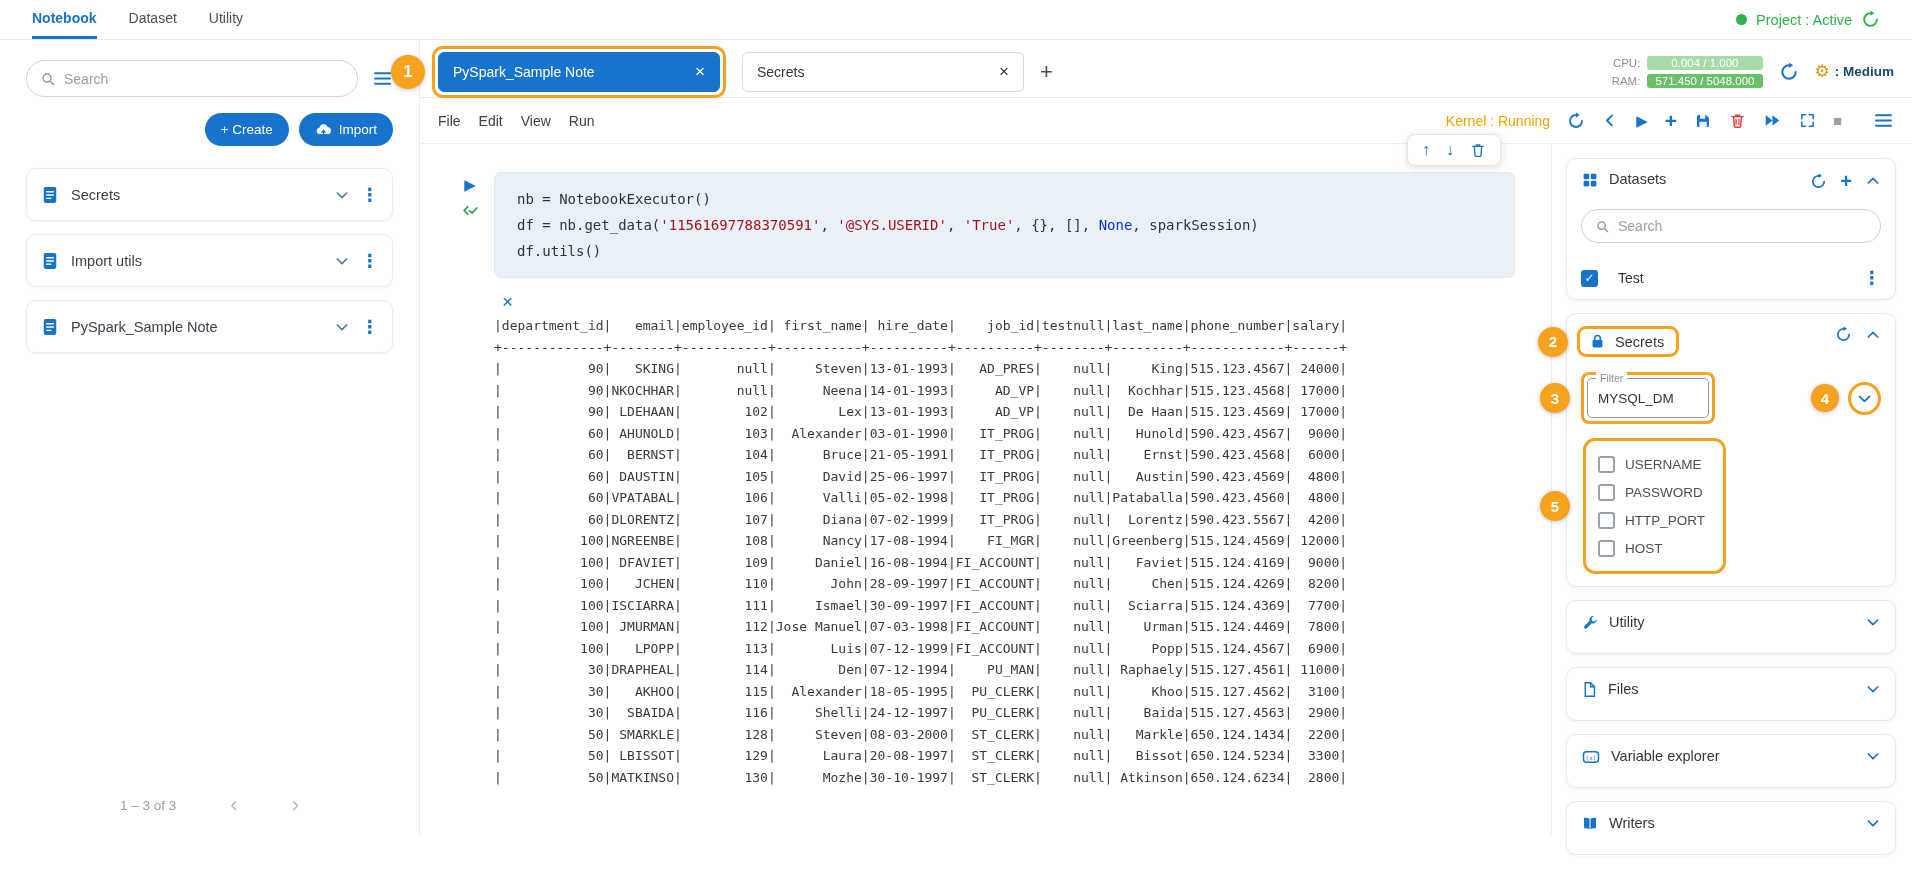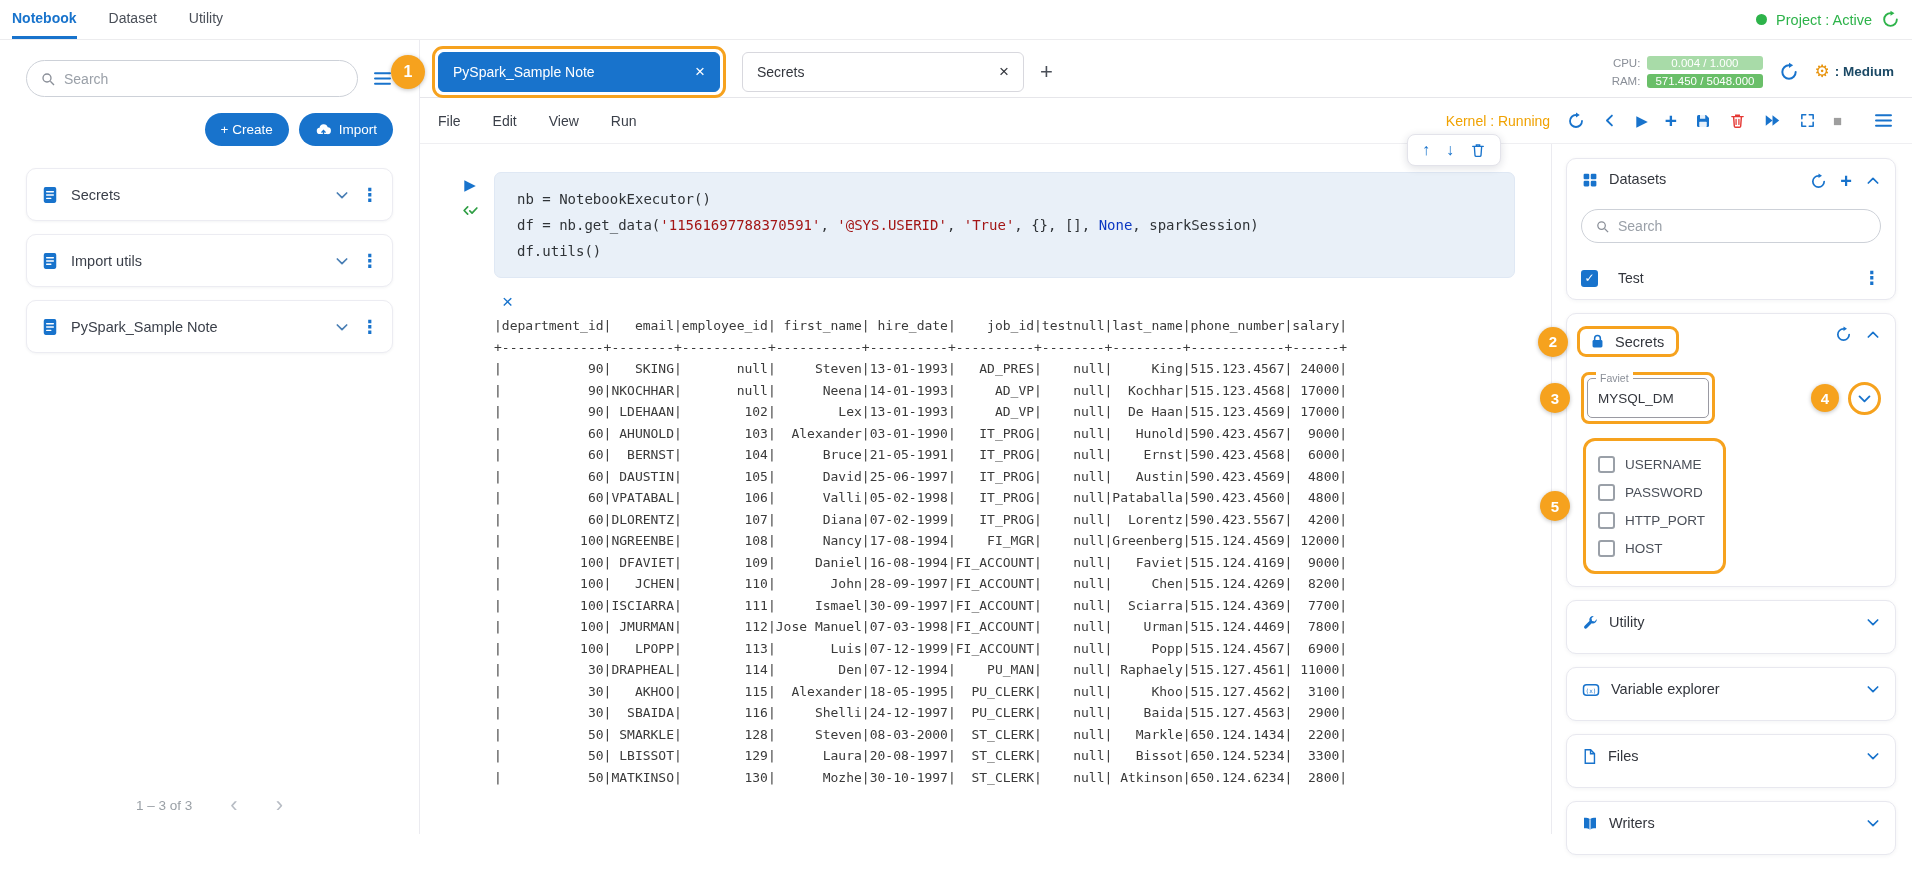--- a/index.html
+++ b/index.html
@@ -10,21 +10,21 @@
 .blue{color:#1873cc}.green{color:#2db34a}.red{color:#e53935}
 
 
 .top-header{height:44px;display:flex;align-items:center;gap:9px;padding:0 20px;background:#fff}
 .app-title{font-weight:bold;font-size:15.5px;color:#141b33}
 .title-sep{color:#9aa3ad;font-size:16px}
 .app-subtitle{font-size:15px;color:#3a3f49}
 .collapse-arrow{margin-left:auto;color:#1873cc;cursor:pointer}
 
 
-.nav-row{height:40px;display:flex;align-items:stretch;gap:32px;padding:0 12px;border-bottom:1px solid #ececee}
+.nav-row{height:40px;display:flex;align-items:stretch;gap:32px;padding:0 32px;border-bottom:1px solid #ececee}
 .nav-tab{font-size:14px;color:#4a4f58;display:flex;align-items:center;border-bottom:3px solid transparent;cursor:pointer}
 .nav-tab.active{color:#1873cc;border-bottom-color:#1873cc;font-weight:bold}
 .nav-right{margin-left:auto;display:flex;align-items:center;gap:9px}
 .status-dot{width:11px;height:11px;border-radius:50%;background:#2db34a}
 .project-status{color:#2db34a;font-size:14.5px}
 
 
 .content{display:flex;height:794px}
 
 
@@ -35,41 +35,41 @@
 .search-pill input::placeholder{color:#9aa0a8}
 .search-icon{color:#8a8f98}
 .action-row{margin-top:16px;display:flex;justify-content:flex-end;gap:10px}
 .btn-primary{display:inline-flex;align-items:center;gap:7px;background:#1873cc;color:#fff;border:none;border-radius:17px;height:33px;padding:0 16px;font-size:13.5px;font-family:inherit;cursor:pointer}
 .nb-list{margin-top:22px;display:flex;flex-direction:column;gap:13px}
 .nb-item{height:53px;border:1px solid #ececf2;border-radius:10px;box-shadow:0 1px 3px rgba(20,30,60,.05);display:flex;align-items:center;gap:11px;padding:0 13px;background:#fff;cursor:pointer}
 .nb-item .doc{color:#1873cc}
 .nb-item-label{font-size:14.5px;color:#3a3f49;flex:1}
 .nb-item .chev{color:#4a7fb5}
 .kebab{color:#1873cc;font-size:18px;font-weight:bold;cursor:pointer;line-height:1}
-.pagination{position:absolute;left:0;right:0;bottom:18px;display:flex;align-items:center;justify-content:center;gap:38px;color:#9aa0a6;font-size:13.5px}
+.pagination{position:absolute;left:0;right:0;bottom:18px;display:flex;align-items:center;justify-content:center;gap:54px;color:#9aa0a6;font-size:13.5px}
 .pg-arrow{font-size:22px;color:#b7bcc4;cursor:pointer;line-height:1}
 
 
 .main{flex:1;min-width:0;display:flex;flex-direction:column}
 .tab-row{height:58px;flex:none;display:flex;align-items:center;gap:16px;padding:6px 14px 0 12px;border-bottom:1px solid #e6e6ea}
 .nb-tab{width:282px;height:40px;border-radius:6px;display:flex;align-items:center;justify-content:space-between;padding:0 14px;font-size:14px;cursor:pointer;background:#fff;border:1px solid #d8d8de;color:#33363d}
 .nb-tab.active{background:#1873cc;border-color:#1873cc;color:#fff}
 .tab-close{font-size:17px;line-height:1;cursor:pointer}
 .add-tab{font-size:22px;color:#4a4f58;cursor:pointer;line-height:1}
 .resources{margin-left:auto;display:flex;align-items:center;gap:16px;padding-right:4px}
 .res-grid{display:grid;grid-template-columns:auto auto;gap:4px 7px;align-items:center}
 .res-label{font-size:11.5px;color:#8a8f98;text-align:right}
 .res-badge{font-size:11.5px;color:#fff;border-radius:3px;padding:1px 8px;text-align:center}
 .res-badge.cpu{background:#a8dba8}
 .res-badge.ram{background:#6abf69}
 .gear-size{display:flex;align-items:center;gap:5px}
 .gear{font-size:17px;color:#e8930c;line-height:1}
 .size-label{font-size:13.5px;color:#1b4965;font-weight:bold}
 
-.toolbar-row{height:46px;flex:none;display:flex;align-items:center;gap:32px;padding:0 18px;border-bottom:1px solid #efeff2}
+.toolbar-row{height:46px;flex:none;display:flex;align-items:center;gap:18px;padding:0 18px;border-bottom:1px solid #efeff2}
 .menu-item{font-size:14px;color:#3a3f49;cursor:pointer}
 .toolbar-right{margin-left:auto;display:flex;align-items:center;gap:17px}
 .kernel-status{color:#f0a202;font-size:14px}
 .tb-play{color:#1873cc;font-size:15px;cursor:pointer;line-height:1}
 .tb-plus{color:#1873cc;font-size:21px;font-weight:bold;cursor:pointer;line-height:1}
 .tb-stop{color:#9e9e9e;font-size:15px;cursor:pointer;line-height:1}
 .tb-menu{margin-left:14px}
 
 
 .body-split{flex:1;display:flex;min-height:0}
@@ -447,21 +447,21 @@
                   <svg viewBox="0 0 24 24" width="16" height="16">
                       <path d="M5 15l7-7 7 7" fill="none" stroke="currentColor" stroke-width="2.6" stroke-linecap="round" stroke-linejoin="round"></path>
                     </svg>
                 </span>
               </span>
             </div>
             <div class="filter-row">
               <div class="annot-box filter-annot">
                 <span class="annot-badge">3</span>
                 <div class="filter-field">
-                  <span class="filter-label">Faviet</span>
+                  <span class="filter-label">Filter</span>
                   <span class="filter-value">MYSQL_DM</span>
                 </div>
               </div>
               <span class="annot-ring">
                 <span class="annot-badge">4</span>
                 <span class="icon blue">
                   <svg viewBox="0 0 24 24" width="17" height="17">
                       <path d="M5 9l7 7 7-7" fill="none" stroke="currentColor" stroke-width="2.6" stroke-linecap="round" stroke-linejoin="round"></path>
                     </svg>
                 </span>
@@ -504,45 +504,45 @@
                       <path d="M5 9l7 7 7-7" fill="none" stroke="currentColor" stroke-width="2.6" stroke-linecap="round" stroke-linejoin="round"></path>
                     </svg>
                 </span>
               </span>
             </div>
           </div>
 
           <div class="card slim">
             <div class="card-head">
               <span class="icon blue">
+                <svg viewBox="0 0 24 24" width="17" height="17">
+                    <path d="M6 2.5h7.5L19 8v13.5H6z" fill="none" stroke="currentColor" stroke-width="2"></path>
+                    <path d="M13.5 2.5V8H19" fill="none" stroke="currentColor" stroke-width="2"></path>
+                  </svg>
+              </span>
+              <span class="card-title">Files</span>
+              <span class="head-icons">
+                <span class="icon">
+                  <svg viewBox="0 0 24 24" width="16" height="16">
+                      <path d="M5 9l7 7 7-7" fill="none" stroke="currentColor" stroke-width="2.6" stroke-linecap="round" stroke-linejoin="round"></path>
+                    </svg>
+                </span>
+              </span>
+            </div>
+          </div>
+
+          <div class="card slim">
+            <div class="card-head">
+              <span class="icon blue">
                 <svg viewBox="0 0 24 24" width="20" height="18">
                     <rect x="2" y="5" width="20" height="14" rx="4" fill="none" stroke="currentColor" stroke-width="2"></rect>
                     <text x="12" y="15.5" text-anchor="middle" font-size="8" fill="currentColor" font-family="DejaVu Sans Mono, monospace">(x)</text>
                   </svg>
               </span>
               <span class="card-title">Variable explorer</span>
-              <span class="head-icons">
-                <span class="icon">
-                  <svg viewBox="0 0 24 24" width="16" height="16">
-                      <path d="M5 9l7 7 7-7" fill="none" stroke="currentColor" stroke-width="2.6" stroke-linecap="round" stroke-linejoin="round"></path>
-                    </svg>
-                </span>
-              </span>
-            </div>
-          </div>
-
-          <div class="card slim">
-            <div class="card-head">
-              <span class="icon blue">
-                <svg viewBox="0 0 24 24" width="17" height="17">
-                    <path d="M6 2.5h7.5L19 8v13.5H6z" fill="none" stroke="currentColor" stroke-width="2"></path>
-                    <path d="M13.5 2.5V8H19" fill="none" stroke="currentColor" stroke-width="2"></path>
-                  </svg>
-              </span>
-              <span class="card-title">Files</span>
               <span class="head-icons">
                 <span class="icon">
                   <svg viewBox="0 0 24 24" width="16" height="16">
                       <path d="M5 9l7 7 7-7" fill="none" stroke="currentColor" stroke-width="2.6" stroke-linecap="round" stroke-linejoin="round"></path>
                     </svg>
                 </span>
               </span>
             </div>
           </div>
 

